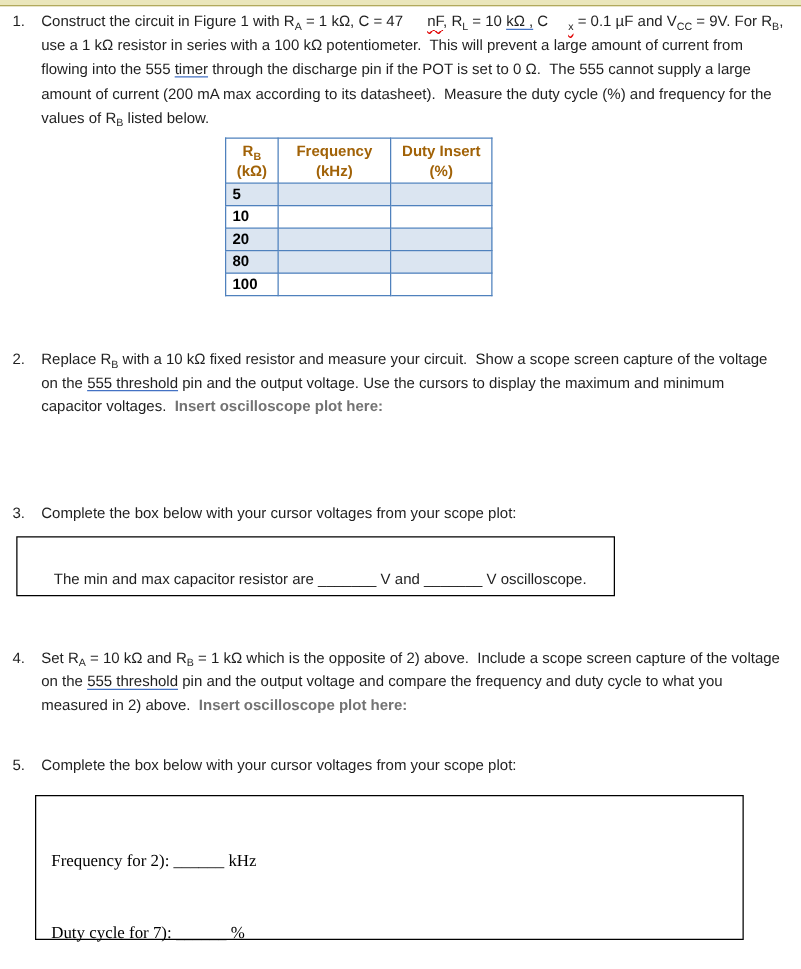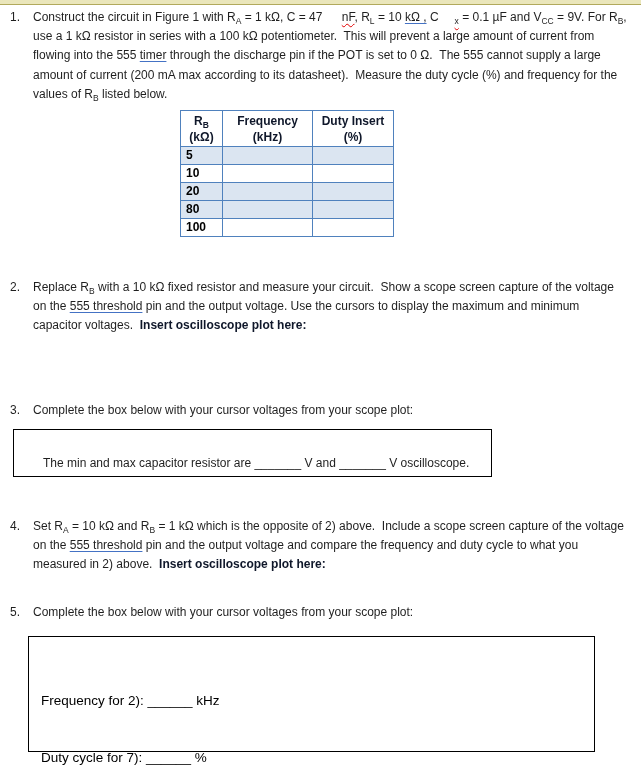--- a/index.html
+++ b/index.html
@@ -12,42 +12,42 @@
     overflow:hidden;
   }
   .top-strip{height:4px;background:var(--strip,#eae6bb);border-bottom:1px solid #b1a95c;}
   .content{padding:3px 12px 0 10px;}
   .item{display:flex;}
   .num{flex:0 0 23px;}
   .body{flex:1;white-space:pre-wrap;}
   .sub{font-size:8.5px;vertical-align:-3px;line-height:0;}
   .sqr{text-decoration:underline wavy #e00000;text-decoration-thickness:1px;text-underline-offset:2px;text-decoration-skip-ink:none;padding-left:16px;}
   .ulb{text-decoration:underline solid var(--link,#4472c4);text-decoration-thickness:1px;text-underline-offset:2px;text-decoration-skip-ink:none;}
-  .red{color:#0f172a;font-weight:700;}
+  .red{color:#737373;font-weight:700;}
   
   .wtable{border-collapse:collapse;margin:6px 0 0 170px;table-layout:fixed;}
   .wtable col.c1{width:42px;}
   .wtable col.c2{width:90px;}
   .wtable col.c3{width:81px;}
   .wtable th,.wtable td{border:1px solid var(--tbl,#4f81bd);padding:0;}
-  .wtable th{height:35px;font-weight:700;text-align:center;font-size:12px;line-height:16px;vertical-align:middle;color:#0f172a;}
+  .wtable th{height:35px;font-weight:700;text-align:center;font-size:12px;line-height:16px;vertical-align:middle;color:#a16207;}
   .wtable td{height:17px;font-weight:700;font-size:12px;line-height:17px;color:#000;}
   .wtable td.rb{padding-left:5px;text-align:left;}
   .wtable tr.shade td{background:var(--shade,#dbe5f1);}
   
   .box1{
     box-sizing:border-box;border:1px solid #000;
     margin:9px 0 0 3px;width:479px;height:48px;
     padding:5px 6px 0 9px;white-space:pre-wrap;
   }
   .box2{
     box-sizing:border-box;border:1px solid #000;
     margin:13px 0 0 18px;width:567px;height:116px;
-    padding:16px 6px 0 12px;
-    font-family:Liberation Sans, sans-serif;font-size:13.5px;line-height:19px;color:#000;
+    padding:4px 6px 0 12px;
+    font-family:Liberation Serif, serif;font-size:13.5px;line-height:19px;color:#000;
     white-space:pre-wrap;
   }
   .m-table-to-2{margin-top:41px;}
   .m-2-to-3{margin-top:65px;}
   .m-box1-to-4{margin-top:40px;}
   .m-4-to-5{margin-top:29px;}
 </style>
 </head>
 <body>
 

